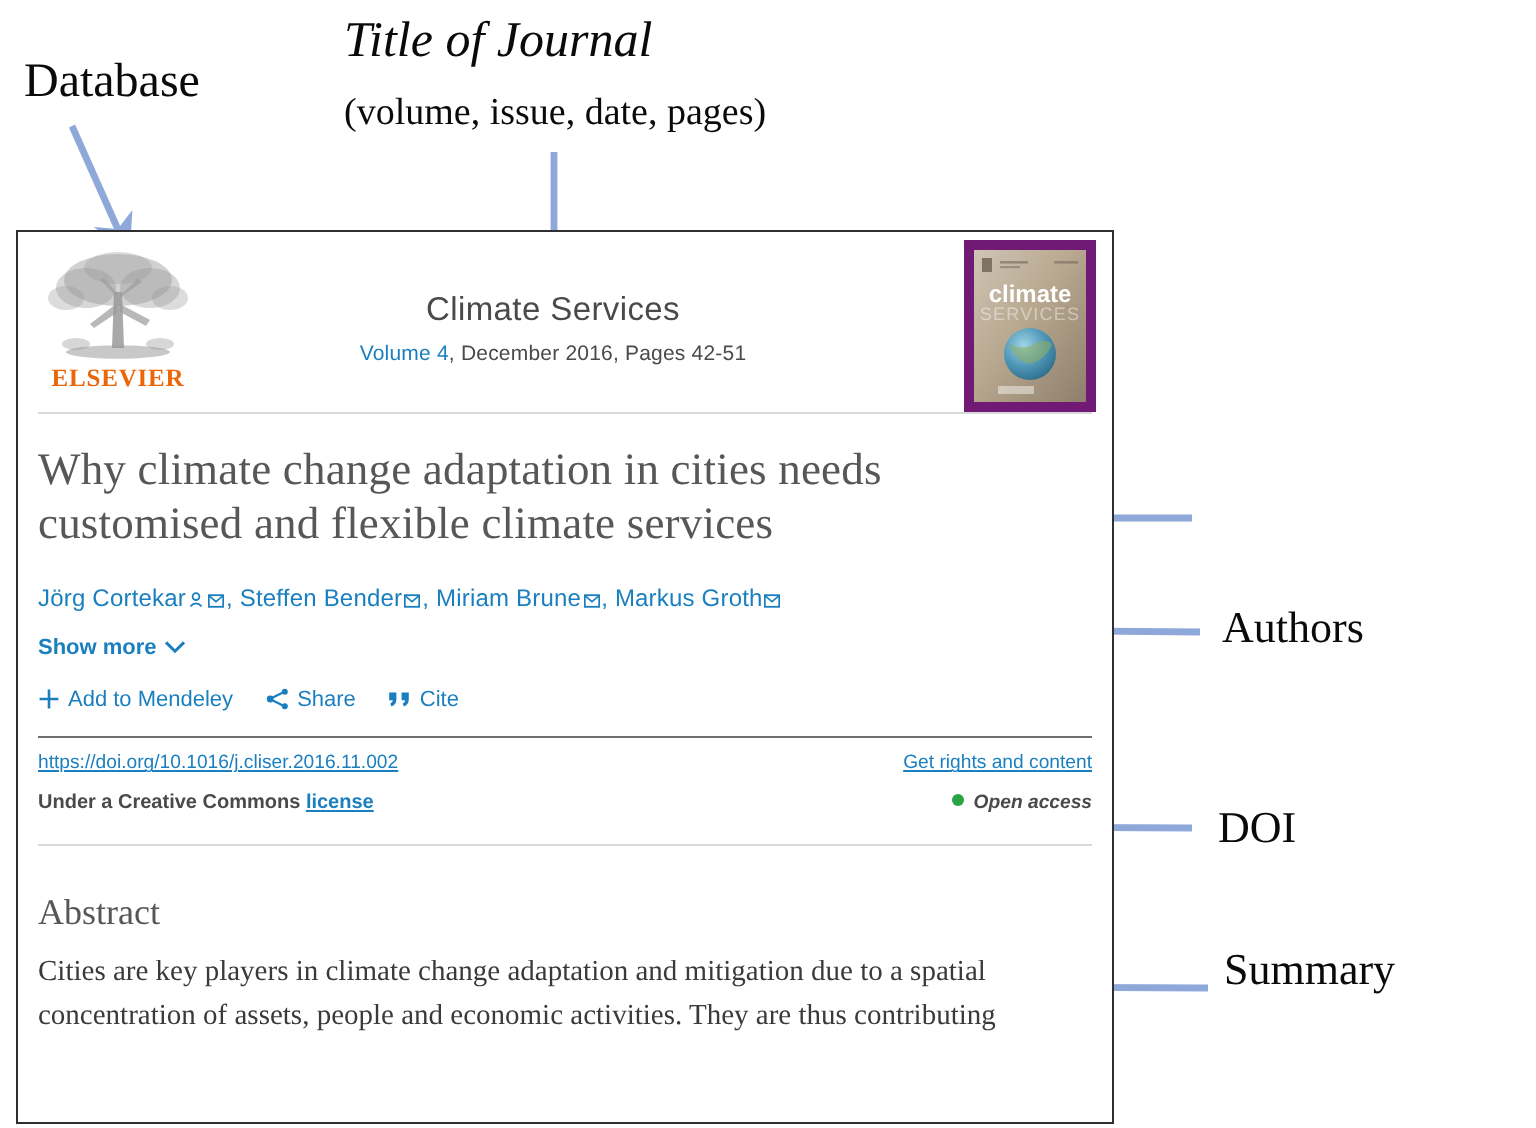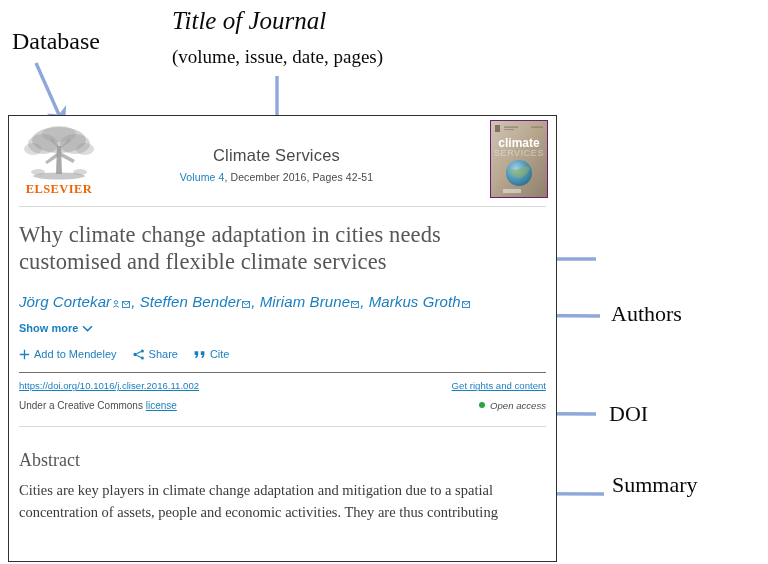--- a/index.html
+++ b/index.html
@@ -63,57 +63,56 @@
   }
   .journal-name{
     font-size:16.5px;color:#4a4a4a;letter-spacing:.2px;font-weight:400;
   }
   .journal-meta{
     margin-top:6px;font-size:10.5px;color:#4a4a4a;letter-spacing:.1px;
   }
   .journal-meta a{color:#1a7fbf;text-decoration:none;}
   .cover{
     position:absolute;right:8px;top:4px;width:56px;height:76px;
-    border:1px solid #701a75;background:#84cc16;overflow:hidden;
+    border:5px solid #701a75;background:#84cc16;overflow:hidden;
   }
   .cover svg{display:block;width:100%;height:100%;}
 
   .rule{height:1px;background:#d9d9d9;margin:0 10px;}
   .rule-dark{height:1px;background:#6f6f6f;margin:0 10px;}
 
   
   .shot-body{padding:10px 10px 0 10px;}
   .art-title{
     font-family:"Liberation Serif", serif;
     font-size:22.5px;line-height:1.22;color:#575757;
     margin:4px 0 0 0;font-weight:400;letter-spacing:.1px;
   }
   .authors{
-    margin-top:16px;font-size:15px;color:#1a7fbf;line-height:1.3;
+    margin-top:16px;font-size:12px;color:#1a7fbf;line-height:1.3;
     letter-spacing:.1px;
-    font-style:italic;
   }
   .authors .aname{color:#1a7fbf;}
   .mini{display:inline-block;vertical-align:-1px;margin:0 1px;}
   .showmore{
     margin-top:10px;font-size:11px;font-weight:bold;color:#1a7fbf;
   }
   .chev{display:inline-block;margin-left:4px;vertical-align:0px;}
   .actions{
     margin-top:14px;font-size:11px;color:#1a7fbf;
   }
   .actions .act{display:inline-block;margin-right:16px;white-space:nowrap;}
   .actions .act .ic{display:inline-block;vertical-align:-2px;margin-right:4px;}
   .doi-row{
     margin-top:7px;position:relative;height:14px;font-size:9.6px;
   }
   .doi-link{position:absolute;left:0;top:0;color:#1a7fbf;}
   .rights{position:absolute;right:0;top:0;color:#1a7fbf;}
   .cc-row{
-    margin-top:6px;position:relative;height:14px;font-size:10px;color:#4a4a4a;
+    margin-top:6px;position:relative;height:14px;font-size:10px;color:#4a4a4a;font-weight:bold;
   }
   .cc-row .lic{color:#1a7fbf;}
   .oa{position:absolute;right:0;top:0;font-style:italic;color:#4a4a4a;font-size:9.6px;}
   .dot{
     display:inline-block;width:6px;height:6px;border-radius:50%;
     background:#27a544;vertical-align:1px;margin-right:5px;
   }
   .abs-head{
     font-family:"Liberation Serif", serif;
     font-size:18px;color:#575757;margin:13px 0 0 0;font-weight:400;

